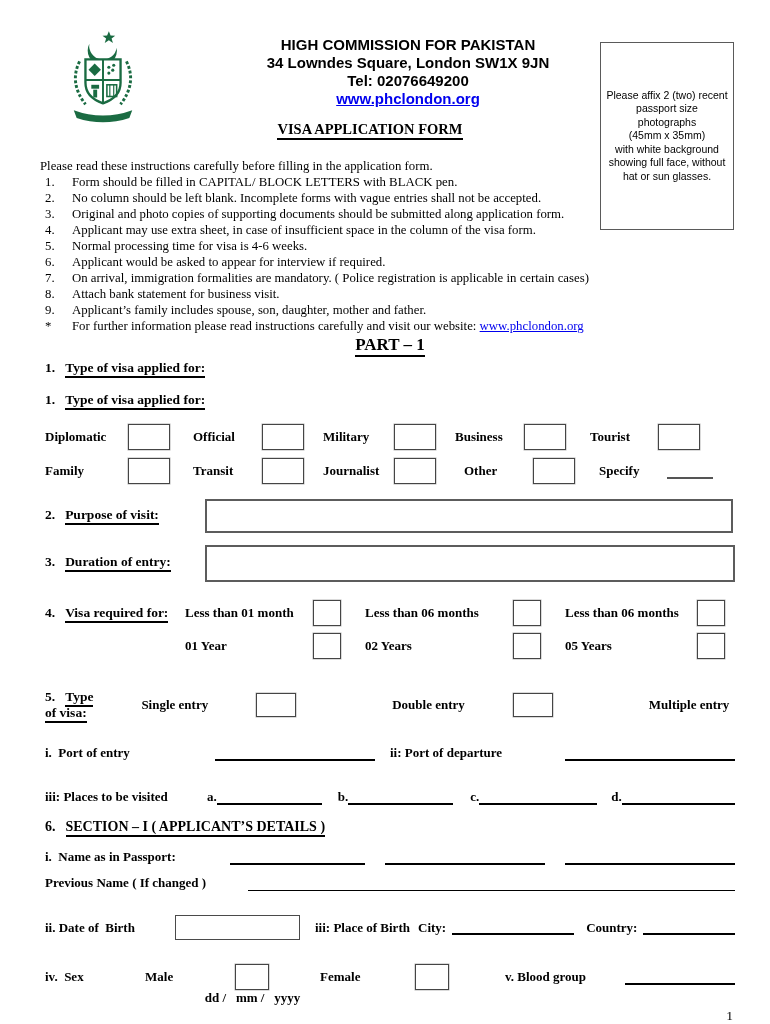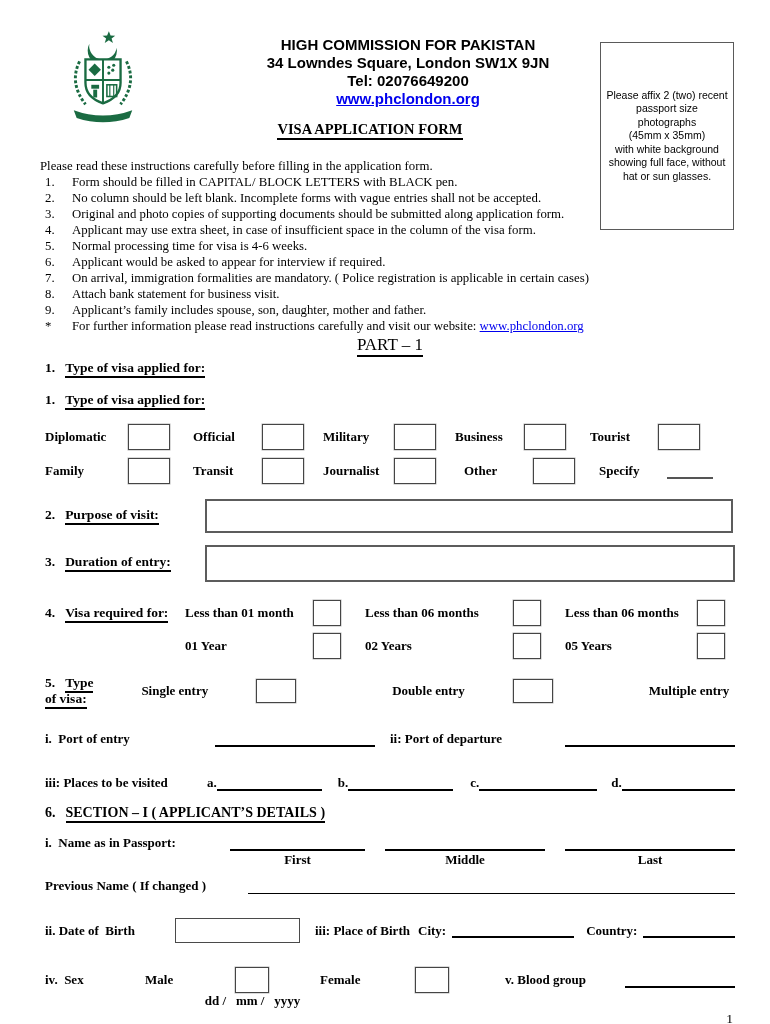--- a/index.html
+++ b/index.html
@@ -37,21 +37,21 @@
     font-weight:bold; font-size:14.5px;
   }
   .form-title span { border-bottom:2px solid #000; padding-bottom:1px; }
   
   .instructions { margin-top:20px; font-size:12.8px; line-height:16px; width:565px; }
   .instr-intro { margin-left:-5px; }
   .instr-row { display:flex; }
   .instr-num { width:27px; flex:none; }
   .instr-text { white-space:pre-wrap; }
   
-  .part-heading { text-align:center; margin-top:1px; font-weight:normal; font-size:17px; }
+  .part-heading { text-align:center; margin-top:1px; font-weight:bold; font-size:17px; }
   .part-heading span { border-bottom:2px solid #000; padding-bottom:1px; }
   .sec-heading { font-weight:bold; font-size:13.5px; }
   .sec-heading .num { margin-right:10px; }
   .sec-heading .t { border-bottom:2px solid #000; padding-bottom:1px; }
   .lbl, .blbl { white-space:pre; }
   .blbl { font-weight:bold; font-size:13px; }
   
   .cb { width:42px; height:26px; border:1px solid #454545; background:#fff; flex:none;
         box-shadow:0 0 0 0.5px #b5b5b5; }
   .cb.sm { width:28px; }
@@ -243,21 +243,21 @@
     <span class="blbl" style="width:128px;">01 Year</span>
       <span class="cb sm"></span>
     <span style="width:24px;"></span>
     <span class="blbl" style="width:148px;">02 Years</span>
       <span class="cb sm"></span>
     <span style="width:24px;"></span>
     <span class="blbl" style="width:132px;">05 Years</span>
       <span class="cb sm"></span>
   </div>
 
-  <div class="row" style="margin-top:16px;gap:48px;">
+  <div class="row" style="margin-top:30px;gap:48px;">
     <div class="sec-heading" style="width:143px;"><span class="num">5.</span><span class="t">Type of visa:</span></div>
     <span class="blbl" style="width:127px;">Single entry</span>
       <span class="cb med"></span>
     <span style="width:20px;"></span>
     <span class="blbl" style="width:130px;">Double entry</span>
       <span class="cb med"></span>
     <span style="width:14px;"></span>
     <span class="blbl" style="width:137px;">Multiple entry</span>
       <span class="cb sm" style="height:24px;"></span>
   </div>
@@ -291,28 +291,20 @@
   </div>
 
   <div class="row" style="margin-top:14px;">
     <span class="blbl" style="width:185px;">i.  Name as in Passport:</span>
     <span class="field" style="width:135px;"></span>
     <span style="width:20px;"></span>
     <span class="field" style="width:160px;"></span>
     <span style="width:20px;"></span>
     <span class="field" style="width:170px;"></span>
   </div>
-  <div class="row" style="margin-top:1px;">
-    <span style="width:185px;"></span>
-    <span class="blbl" style="width:135px;text-align:center;white-space:normal;">First</span>
-    <span style="width:20px;"></span>
-    <span class="blbl" style="width:160px;text-align:center;white-space:normal;">Middle</span>
-    <span style="width:20px;"></span>
-    <span class="blbl" style="width:170px;text-align:center;white-space:normal;">Last</span>
-  </div>
 
   <div class="row" style="margin-top:10px;">
     <span class="blbl" style="width:203px;">Previous Name ( If changed )</span>
     <span class="field thin grow"></span>
   </div>
 
   <div class="row" style="margin-top:24px;">
     <span class="blbl" style="width:130px;">ii. Date of  Birth</span>
     <span class="bigbox" style="width:125px;height:25px;border-width:1.5px;border-color:#4a4a4a;"></span>
     <span style="width:15px;"></span>

